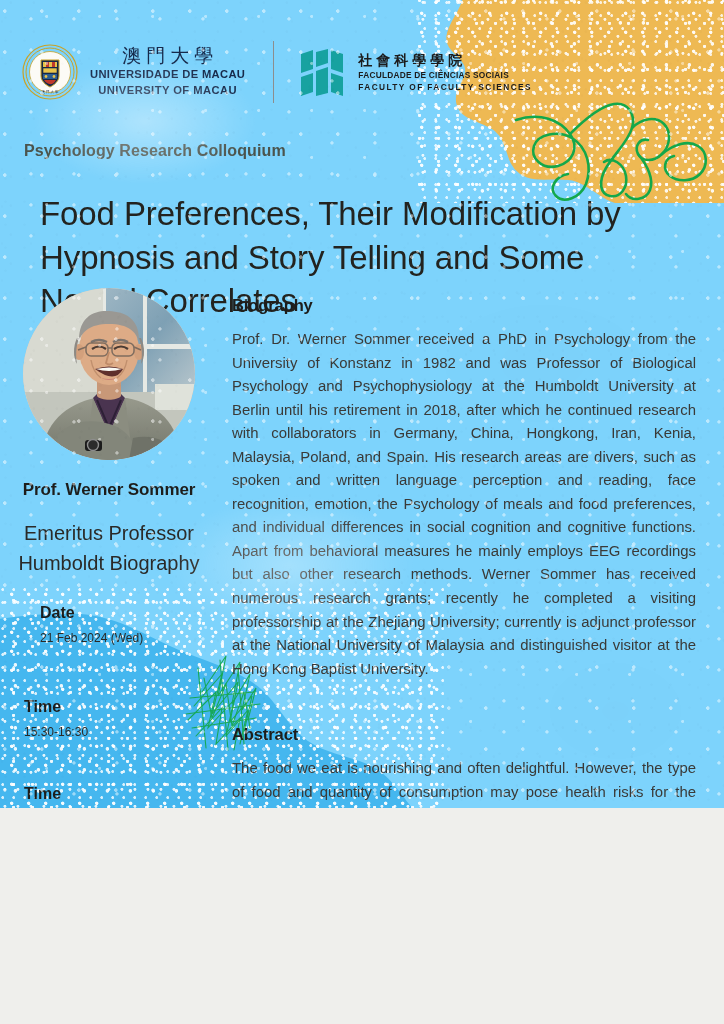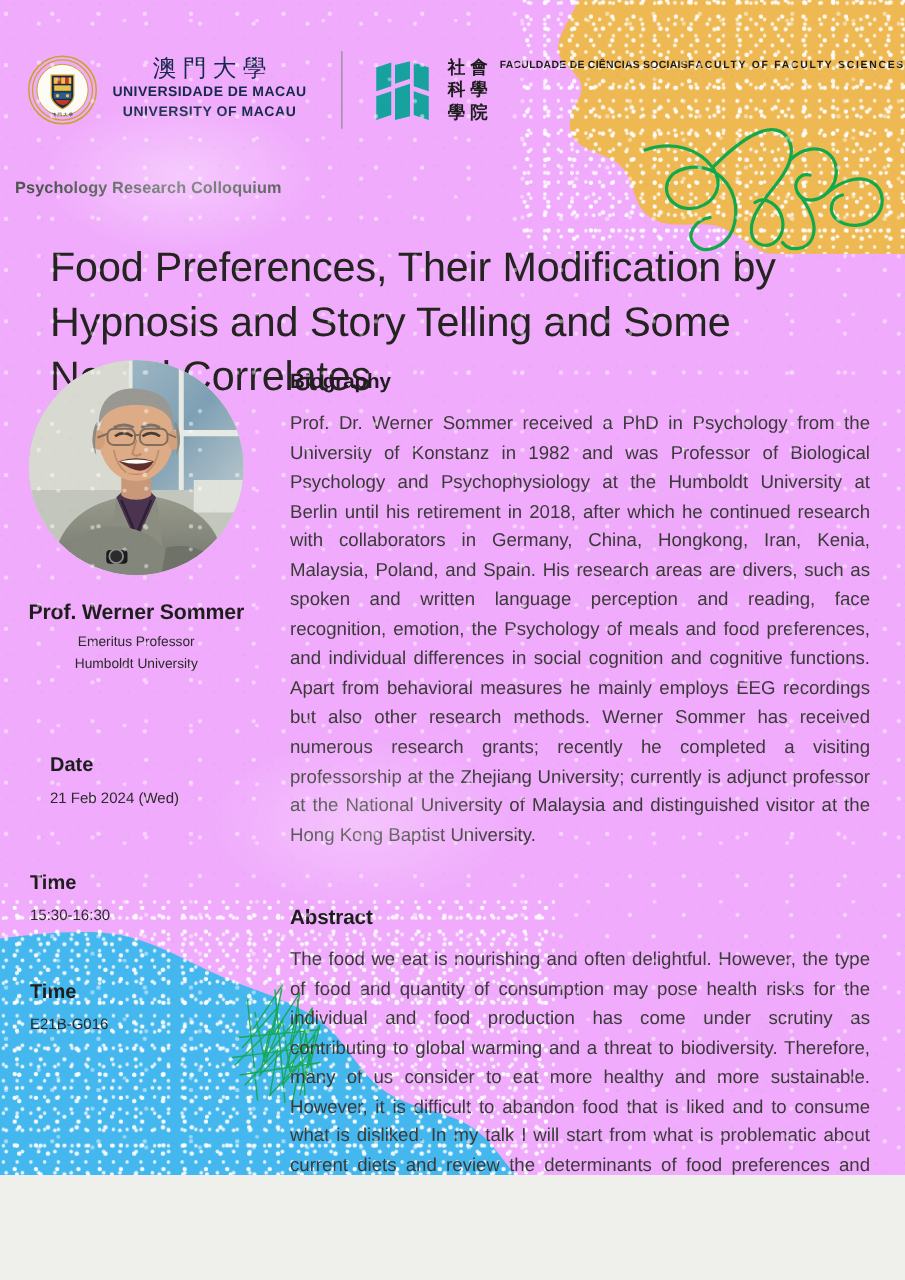--- a/index.html
+++ b/index.html
@@ -7,22 +7,22 @@
   body {
     font-family:"Liberation Sans", sans-serif;
     background:#efefec;
     position:relative;
     overflow:hidden;
   }
 
   
   #poster {
     position:absolute; inset:0;
-    width:724px; height:940px;
-    background:#f0abfc;
+    width:724px; height:808px;
+    background:#7dd3fc;
     overflow:hidden;
   }
   .paper-grain {
     position:absolute; inset:0;
     pointer-events:none;
     z-index:6;
     opacity:.55;
     background-image:
       radial-gradient(circle at 13% 27%, rgba(255,255,255,.9) 0 1.5px, transparent 2px),
       radial-gradient(circle at 47% 9%,  rgba(0,0,0,.030) 0 1px, transparent 1.6px),
@@ -82,36 +82,36 @@
     font-size:11.2px; font-weight:700; color:#16294a;
     letter-spacing:.35px; line-height:1.42; white-space:nowrap;
   }
   .um-en { letter-spacing:.45px; }
   .divider-v {
     width:1px; height:62px; background:#8d8d8d;
     margin:0 26px 0 28px; flex:0 0 1px;
   }
   .logo-fss { display:flex; align-items:center; gap:12px; }
   .fss-mark { width:46px; height:47px; flex:0 0 46px; }
-  .fss-words { display:flex; flex-direction:row; }
+  .fss-words { display:flex; flex-direction:column; }
   .fss-cn {
     font-family:"DejaVu Sans", sans-serif;
     font-size:14px; letter-spacing:4px; color:#1c1c1c;
     font-weight:700; line-height:1.3;
   }
   .fss-pt, .fss-en {
     font-size:8.3px; font-weight:700; color:#1c1c1c;
     letter-spacing:.25px; line-height:1.45; white-space:nowrap;
   }
   .fss-en { letter-spacing:1.4px; }
 
   
   #series-label {
-    position:absolute; top:142px; left:12px;
-    font-size:13px; font-weight:700; color:#4b544d;
+    position:absolute; top:142px; left:24px;
+    font-size:16px; font-weight:700; color:#4b544d;
     letter-spacing:.1px;
   }
   #talk-title {
     position:absolute; top:192px; left:40px; width:648px;
     font-size:33px; font-weight:400; color:#23231f;
     line-height:1.32; letter-spacing:-.1px;
   }
 
   
   #left-col { position:absolute; top:288px; left:0; width:218px; }
@@ -119,22 +119,22 @@
     width:172px; height:172px; border-radius:50%;
     margin:0 auto; overflow:hidden; position:relative;
     background:#c9cfc8;
   }
   #speaker-photo svg { display:block; width:100%; height:100%; }
   #speaker-name {
     margin-top:20px; text-align:center;
     font-size:17px; font-weight:700; color:#1d1d1b; letter-spacing:-.1px;
   }
   .speaker-meta {
-    text-align:center; font-size:11px; color:#2a2a28;
-    line-height:1.52; margin-top:6px;
+    text-align:center; font-size:20px; color:#2a2a28;
+    line-height:1.52; margin-top:18px;
   }
   .info-block { margin-left:24px; }
   .info-label {
     font-size:16px; font-weight:700; color:#1d1d1b; margin-bottom:9px;
   }
   .info-value { font-size:12px; color:#2a2a28; }
   #block-date  { position:absolute; top:316px; left:16px; }
   #block-time  { position:absolute; top:410px; left:0; }
   #block-venue { position:absolute; top:497px; left:0; }
 
@@ -351,21 +351,21 @@
 
             <path d="M68,72 Q70,84 78,90" stroke="#c08f6d" stroke-width="1.4" fill="none"></path>
             <path d="M104,72 Q102,84 94,90" stroke="#c08f6d" stroke-width="1.4" fill="none"></path>
           </g>
         </svg>
       </div>
 
       <div id="speaker-name">Prof. Werner Sommer</div>
       <div class="speaker-meta">
         <div>Emeritus Professor</div>
-        <div>Humboldt University</div>
+        <div>Humboldt Biography</div>
       </div>
 
       <div class="info-block" id="block-date">
         <div class="info-label">Date</div>
         <div class="info-value">21 Feb 2024 (Wed)</div>
       </div>
 
       <div class="info-block" id="block-time">
         <div class="info-label">Time</div>
         <div class="info-value">15:30-16:30</div>

